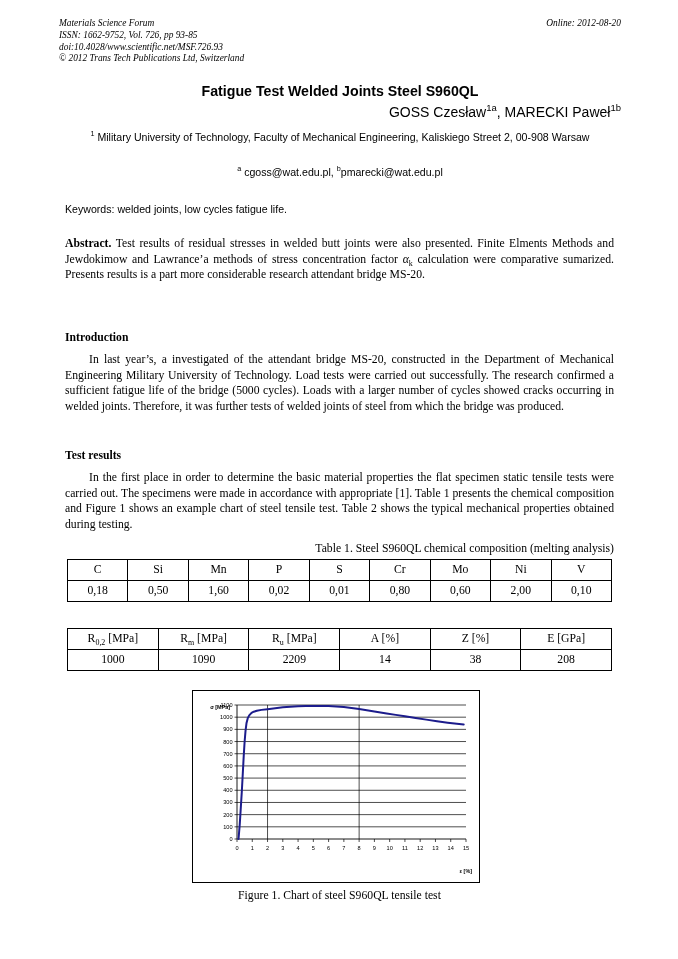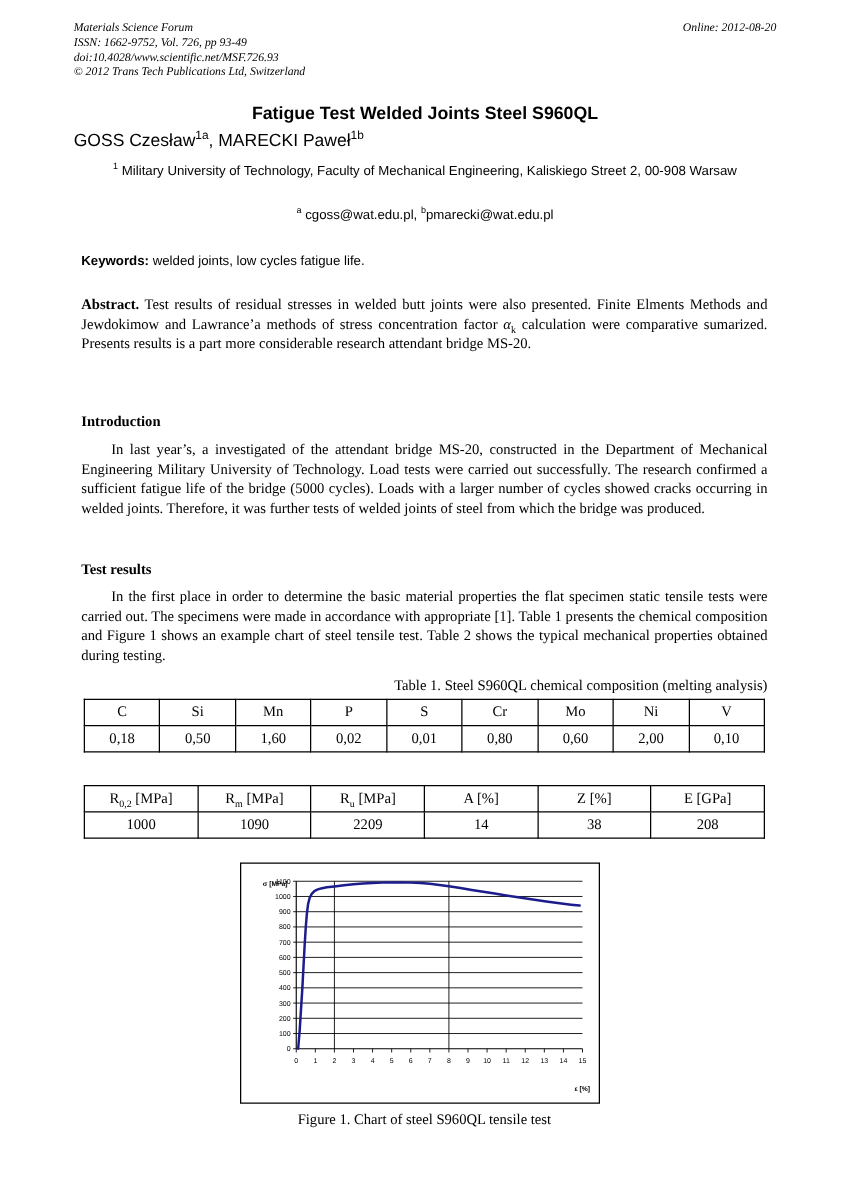--- a/index.html
+++ b/index.html
@@ -47,21 +47,21 @@
     text-align: center;
     font-family: "Liberation Sans", sans-serif;
     font-weight: bold;
     font-size: 14.2px;
   }
   .authors {
     position: absolute;
     left: 59px;
     top: 104px;
     width: 562px;
-    text-align: left;
+    text-align: right;
     font-family: "Liberation Sans", sans-serif;
     font-size: 14px;
   }
   .affil {
     position: absolute;
     left: 70px;
     top: 129px;
     width: 540px;
     text-align: center;
     font-family: "Liberation Sans", sans-serif;
@@ -82,21 +82,21 @@
 
   
   .keywords {
     position: absolute;
     left: 65px;
     top: 203px;
     width: 550px;
     font-family: "Liberation Sans", sans-serif;
     font-size: 10.6px;
   }
-  .keywords b { font-weight: bold; }
+  .keywords b { font-weight: normal; }
 
   .abstract {
     position: absolute;
     left: 65px;
     top: 236px;
     width: 549px;
     font-size: 11.7px;
     line-height: 15.6px;
     text-align: justify;
   }
@@ -186,21 +186,21 @@
 </style>
 </head>
 <body>
 
 <div class="page">
 
   <div class="runhead">
     <span class="runhead-right">Online: 2012-08-20</span>
     <span class="runhead-left">
       <span class="line">Materials Science Forum</span>
-      <span class="line">ISSN: 1662-9752, Vol. 726, pp 93-49</span>
+      <span class="line">ISSN: 1662-9752, Vol. 726, pp 93-85</span>
       <span class="line">doi:10.4028/www.scientific.net/MSF.726.93</span>
       <span class="line">© 2012 Trans Tech Publications Ltd, Switzerland</span>
     </span>
   </div>
 
   <div class="title">Fatigue Test Welded Joints Steel S960QL</div>
 
   <div class="authors">
     <span>GOSS Czesław</span><sup>1a</sup><span>, </span><span>MARECKI Paweł</span><sup>1b</sup>
   </div>

